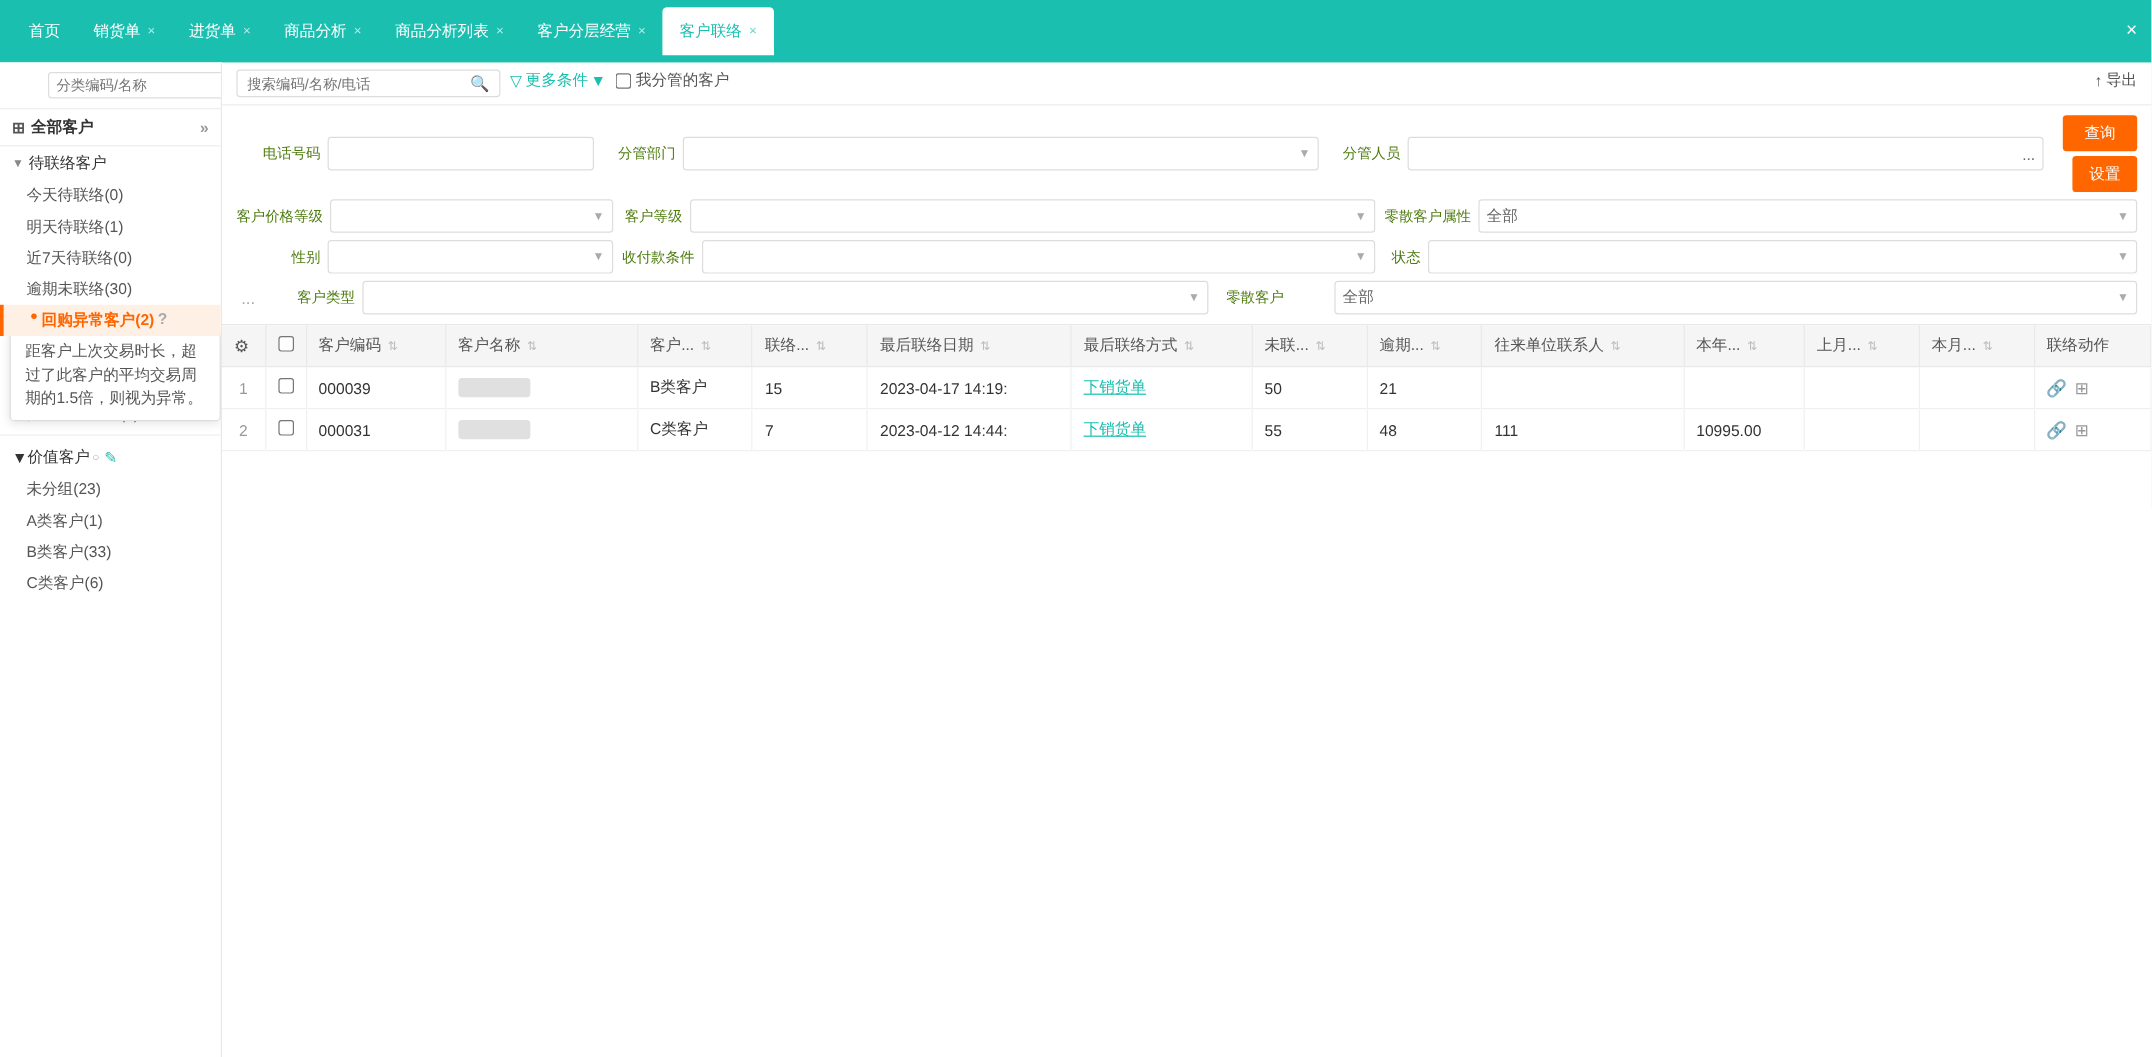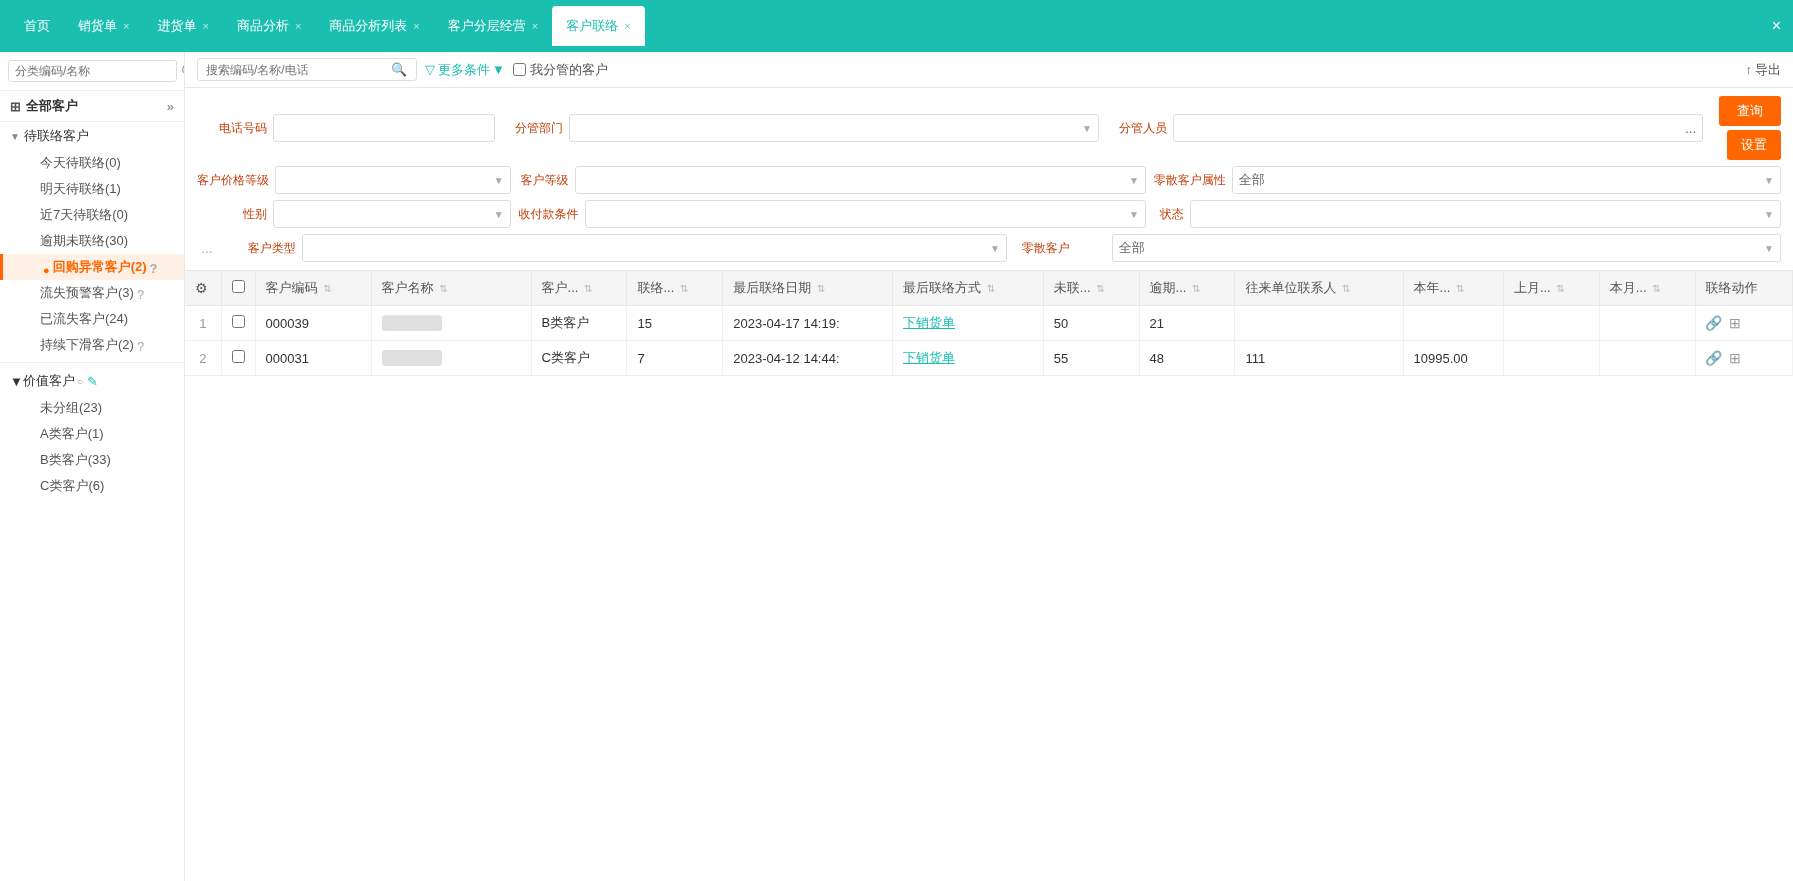--- a/index.html
+++ b/index.html
@@ -35,42 +35,42 @@
     
     .left-sidebar {
       width: 185px; background: white; border-right: 1px solid #e8e8e8;
       display: flex; flex-direction: column; overflow: hidden; flex-shrink: 0;
     }
     .sidebar-search {
       display: flex; align-items: center; padding: 8px 8px; border-bottom: 1px solid #eee;
     }
     .sidebar-search input {
       flex: 1; border: 1px solid #ddd; border-radius: 3px; padding: 3px 6px;
-      font-size: 12px; outline: none;
+      font-size: 12px; outline: none; margin-left: 32px;
     }
     .sidebar-search .search-icon {
       margin-left: 4px; color: #aaa; cursor: pointer;
     }
     .sidebar-title {
       display: flex; align-items: center; padding: 6px 10px;
       font-weight: bold; font-size: 13px; color: #333;
       border-bottom: 1px solid #eee;
     }
     .sidebar-title .icon-grid { margin-right: 5px; color: #555; }
     .sidebar-title .collapse-btn { margin-left: auto; color: #999; cursor: pointer; }
 
     .sidebar-group { padding: 0; }
     .sidebar-group-title {
       display: flex; align-items: center; padding: 5px 10px;
       color: #333; font-size: 12px; cursor: pointer;
     }
     .sidebar-group-title .arrow { margin-right: 4px; color: #888; font-size: 10px; }
     .sidebar-item {
-      padding: 4px 10px 4px 40px; font-size: 12px; color: #555;
-      cursor: pointer; display: flex; align-items: flex-end;
+      padding: 4px 10px 4px 22px; font-size: 12px; color: #555;
+      cursor: pointer; display: flex; align-items: flex-start;
     }
     .sidebar-item.active { background: #fff0e6; color: #f60; font-weight: bold; border-left: 3px solid #f60; }
     .sidebar-item .item-icon { margin-right: 3px; color: #f60; font-size: 11px; }
 
     .sidebar-divider { height: 1px; background: #eee; margin: 4px 0; }
 
     .sidebar-price-group {
       display: flex; align-items: center; padding: 5px 10px;
       color: #333; font-size: 12px;
     }
@@ -87,21 +87,21 @@
 
     
     .right-content {
       flex: 1; display: flex; flex-direction: column; overflow: hidden;
       background: #f5f5f5;
     }
 
     
     .filter-bar {
       background: white; padding: 6px 12px;
-      display: flex; align-items: center; gap: 8px;
+      display: flex; align-items: flex-start; gap: 8px;
       border-bottom: 1px solid #e8e8e8;
     }
     .filter-search-box {
       display: flex; align-items: center; border: 1px solid #ddd;
       border-radius: 3px; padding: 3px 8px; width: 220px;
     }
     .filter-search-box input {
       border: none; outline: none; font-size: 12px; flex: 1; color: #666;
     }
     .filter-search-icon { color: #1bbfb0; margin-left: 4px; cursor: pointer; }
@@ -125,21 +125,21 @@
       border-bottom: 1px solid #e8e8e8;
     }
     .filter-row {
       display: flex; align-items: center; margin-bottom: 6px; gap: 8px;
     }
     .filter-row:last-child { margin-bottom: 0; }
     .filter-field {
       display: flex; align-items: center; flex: 1;
     }
     .filter-field label {
-      color: #c2410c; font-size: 12px; white-space: nowrap; min-width: 70px; text-align: right; margin-right: 6px;
+      color: #4d7c0f; font-size: 12px; white-space: nowrap; min-width: 70px; text-align: right; margin-right: 6px;
     }
     .filter-select {
       flex: 1; border: 1px solid #ddd; border-radius: 3px; padding: 4px 6px;
       font-size: 12px; color: #666; display: flex; align-items: center;
       justify-content: space-between; cursor: pointer; background: white; min-height: 28px;
     }
     .filter-select .arrow { color: #aaa; font-size: 10px; }
     .filter-input {
       flex: 1; border: 1px solid #ddd; border-radius: 3px; padding: 4px 6px;
       font-size: 12px; color: #666; min-height: 28px; outline: none;
@@ -272,20 +272,23 @@
         <span>明天待联络(1)</span>
       </div>
       <div class="sidebar-item">
         <span>近7天待联络(0)</span>
       </div>
       <div class="sidebar-item">
         <span>逾期未联络(30)</span>
       </div>
     </div>
 
+    <div class="tooltip-box">
+      <span>距客户上次交易时长，超过了此客户的平均交易周期的1.5倍，则视为异常。</span>
+    </div>
 
     <div class="sidebar-item active" style="position:relative; z-index:101;">
       <span class="item-icon">●</span>
       <span>回购异常客户(2)</span>
       <span style="margin-left:3px;color:#aaa;">?</span>
     </div>
 
     <div class="sidebar-item">
       <span>流失预警客户(3)</span>
       <span style="margin-left:3px;color:#aaa;">?</span>

